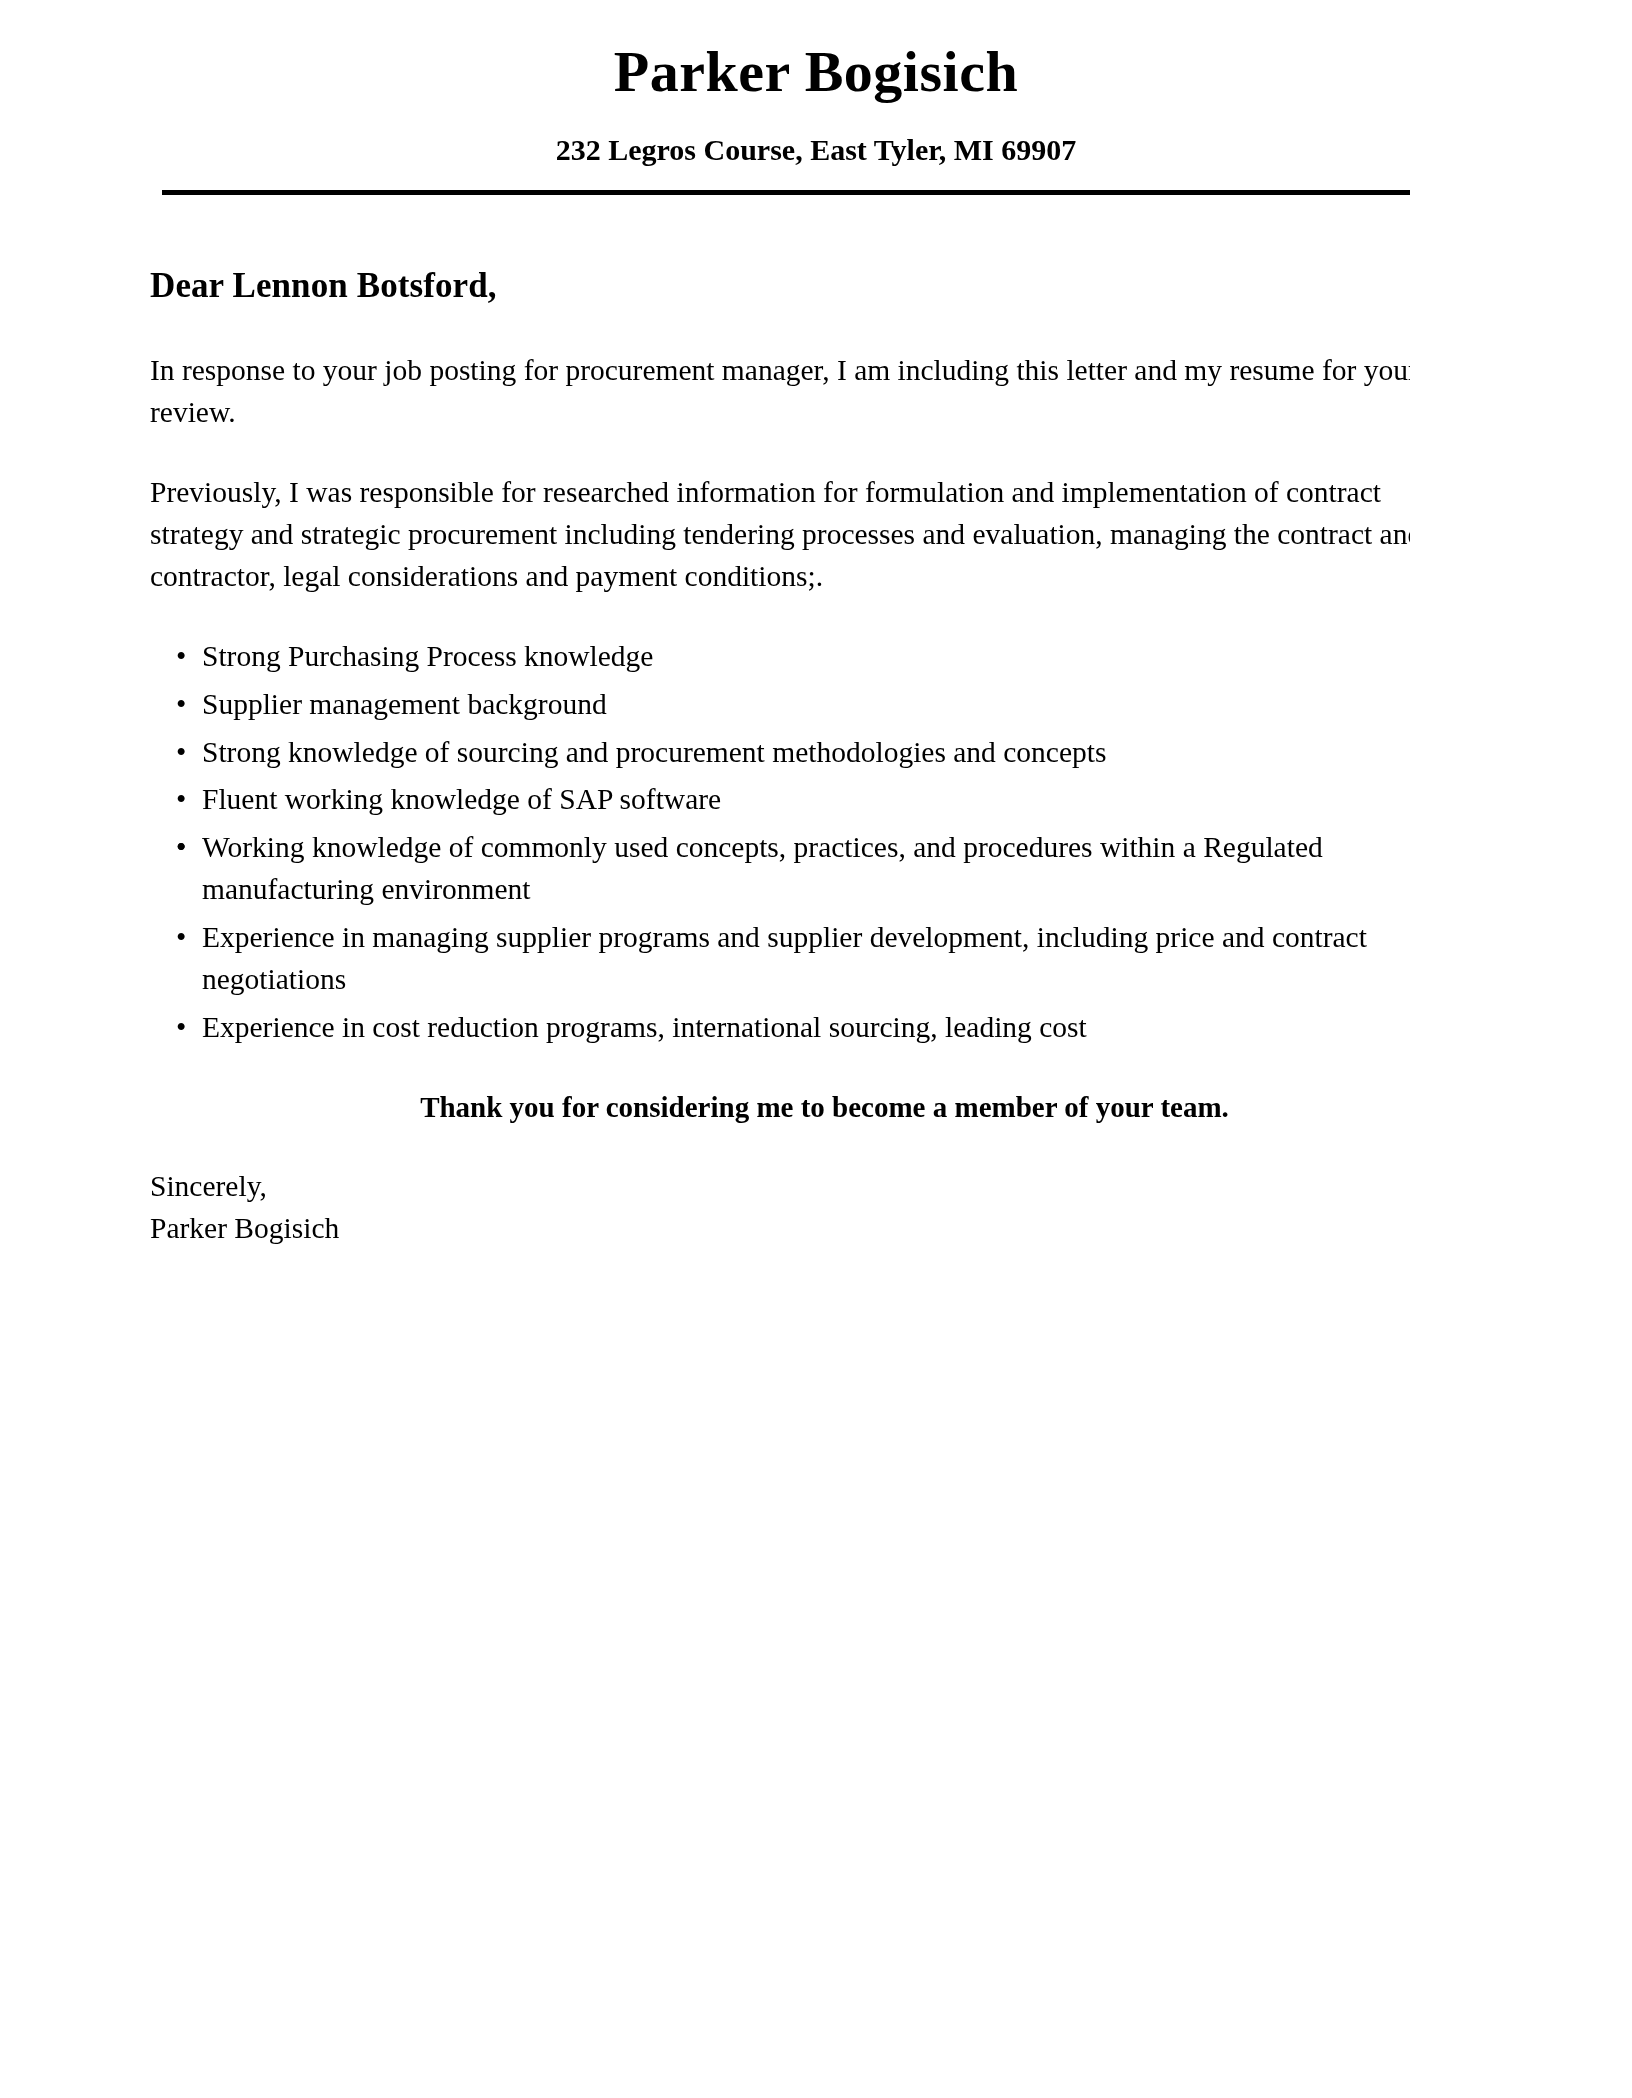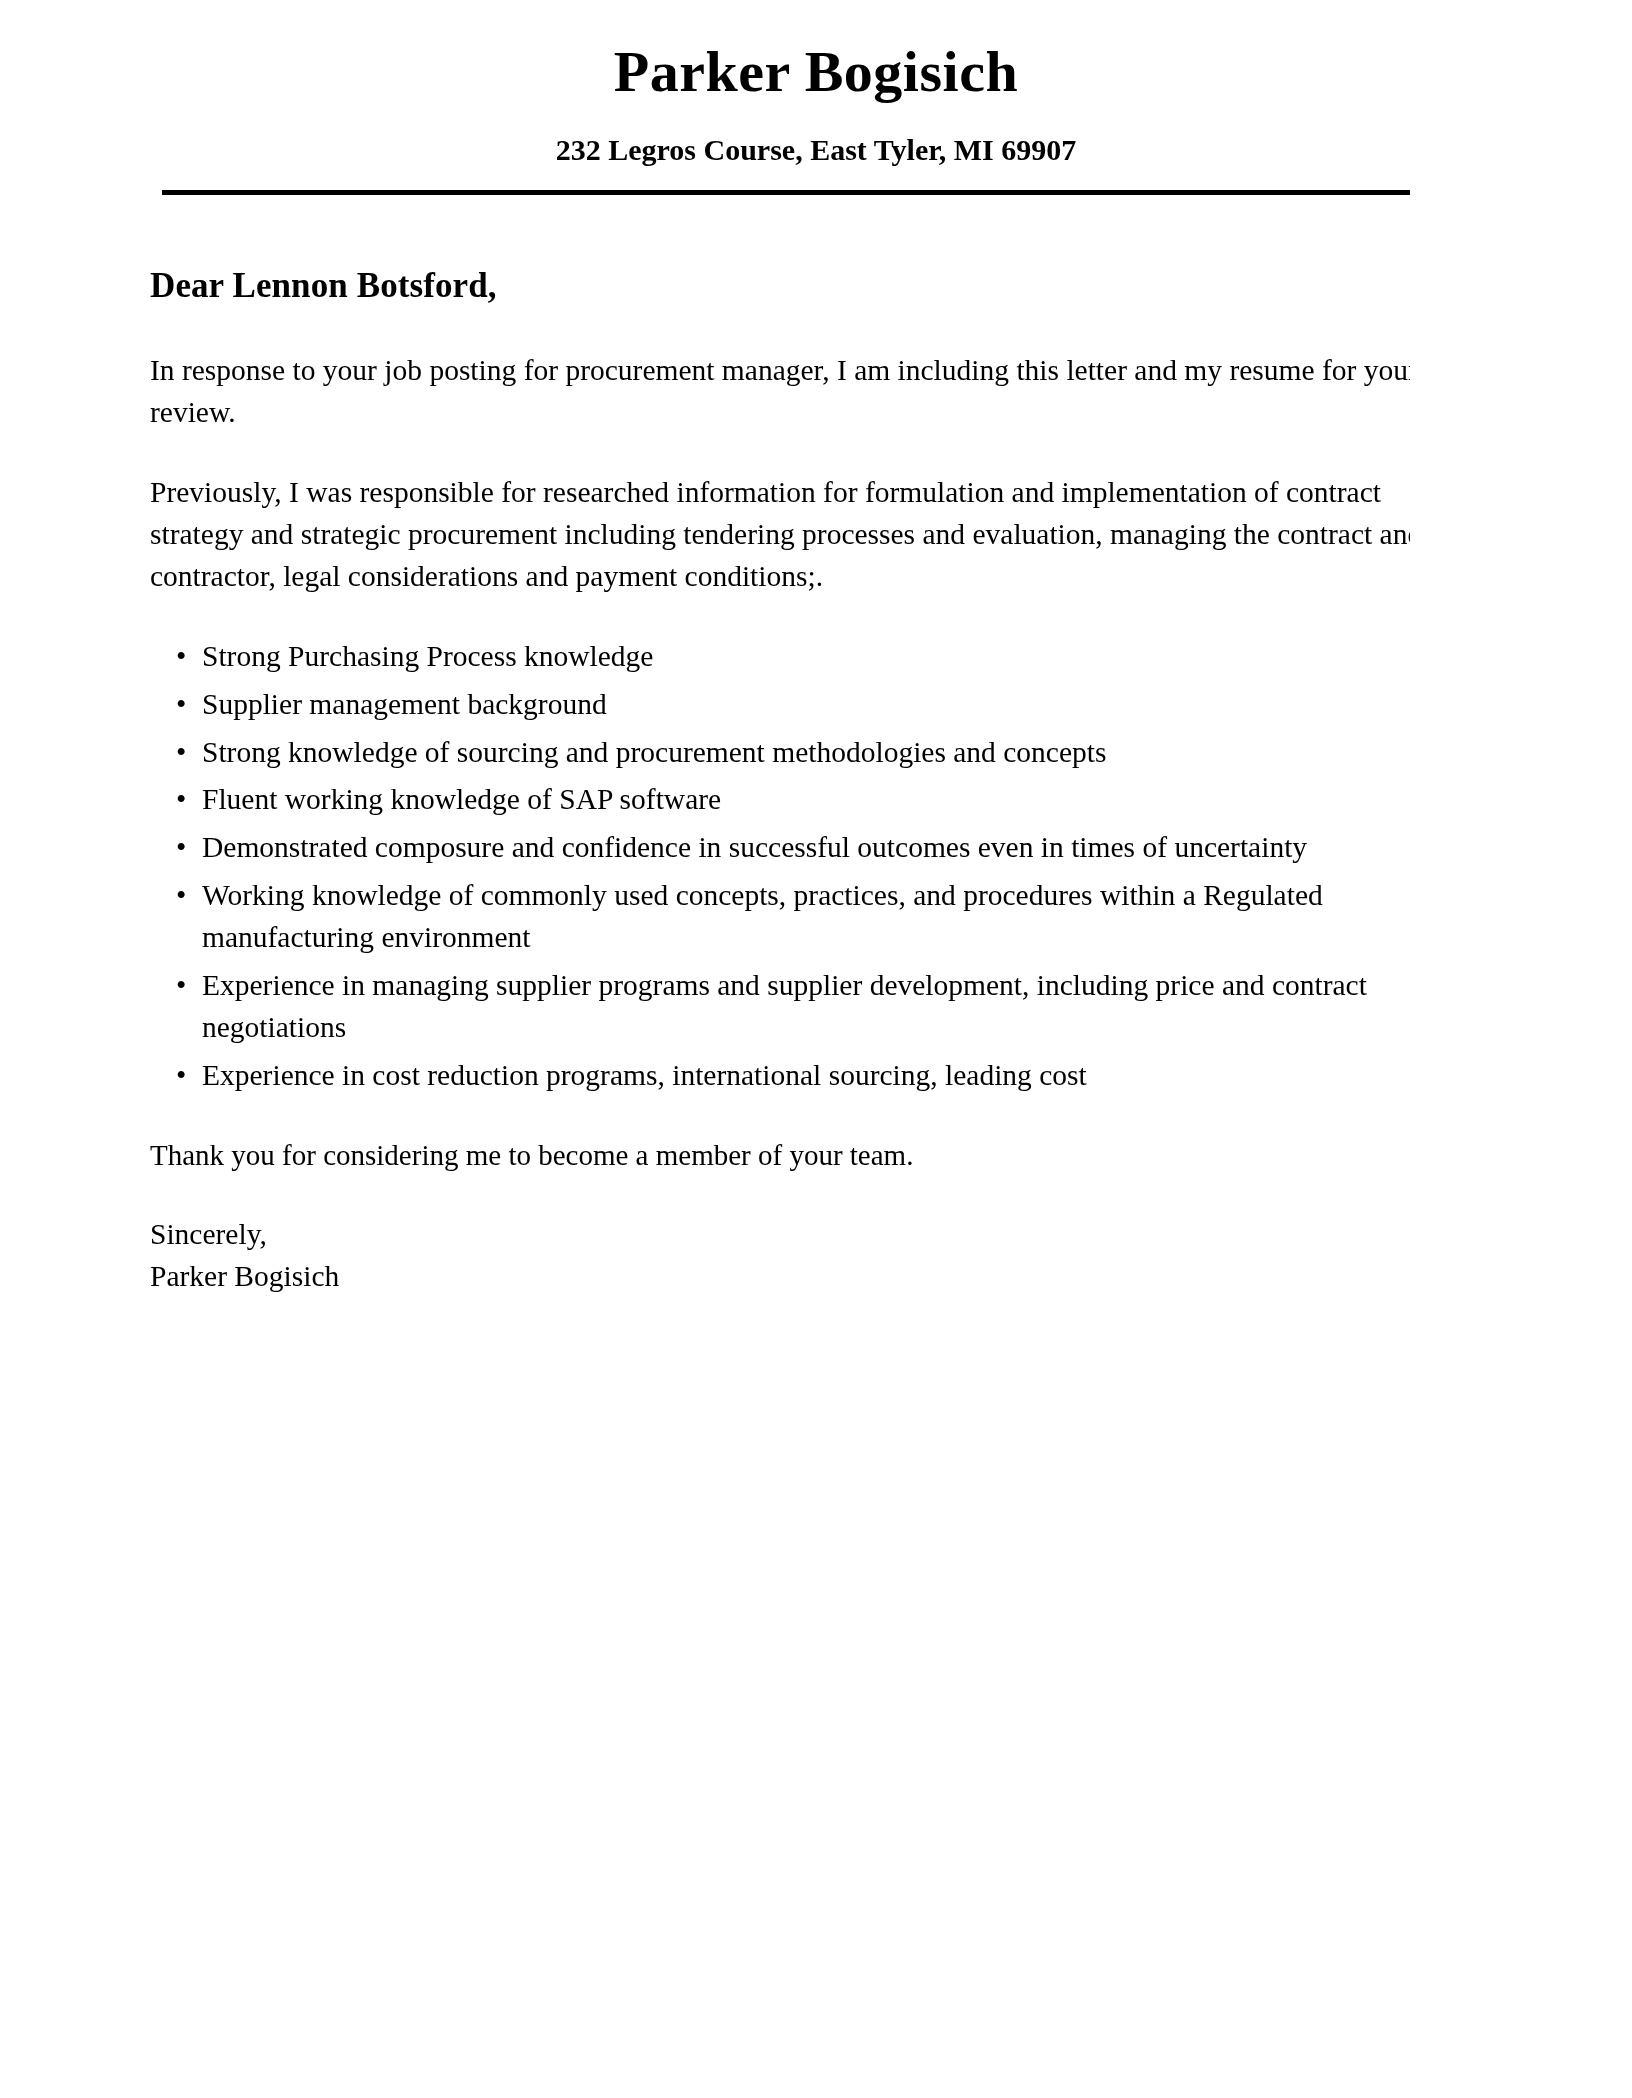--- a/index.html
+++ b/index.html
@@ -88,23 +88,24 @@
     line-height: 1.42;
   }
   .bullet-list li .bullet-dot {
     position: absolute;
     left: 26px;
     top: 0;
     line-height: 1.42;
     font-size: 29.5px;
   }
   .closing-bold {
-    font-weight: normal;
+    font-weight: bold;
     font-size: 29px;
-    margin: 28px 0 38px 0;
+    margin: 28px 0 38px 17px;
+    text-align: center;
   }
   .signoff {
     margin: 0;
     line-height: 1.42;
   }
   .signoff-line {
     display: block;
   }
 </style>
 </head>
@@ -140,21 +141,20 @@
         <li>
           <span class="bullet-dot">•</span>
           <span>Strong knowledge of sourcing and procurement methodologies and concepts</span>
         </li>
         <li>
           <span class="bullet-dot">•</span>
           <span>Fluent working knowledge of SAP software</span>
         </li>
         <li>
           <span class="bullet-dot">•</span>
-          <span>Demonstrated composure and confidence in successful outcomes even in times of uncertainty</span>
         </li>
         <li>
           <span class="bullet-dot">•</span>
           <span>Working knowledge of commonly used concepts, practices, and procedures within a Regulated manufacturing environment</span>
         </li>
         <li>
           <span class="bullet-dot">•</span>
           <span>Experience in managing supplier programs and supplier development, including price and contract negotiations</span>
         </li>
         <li>

